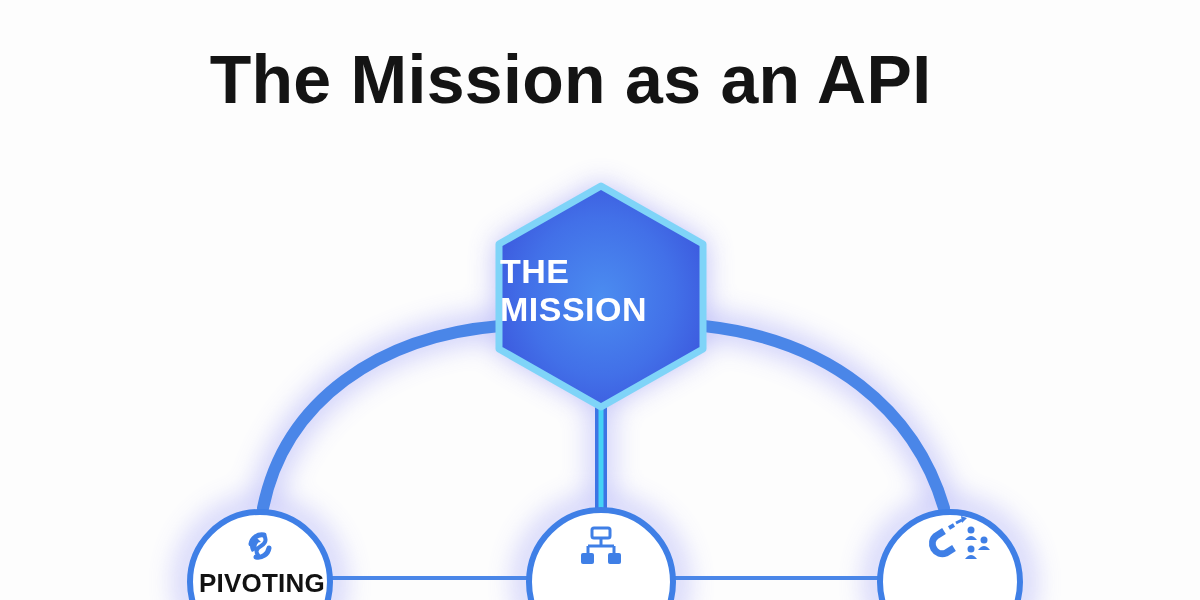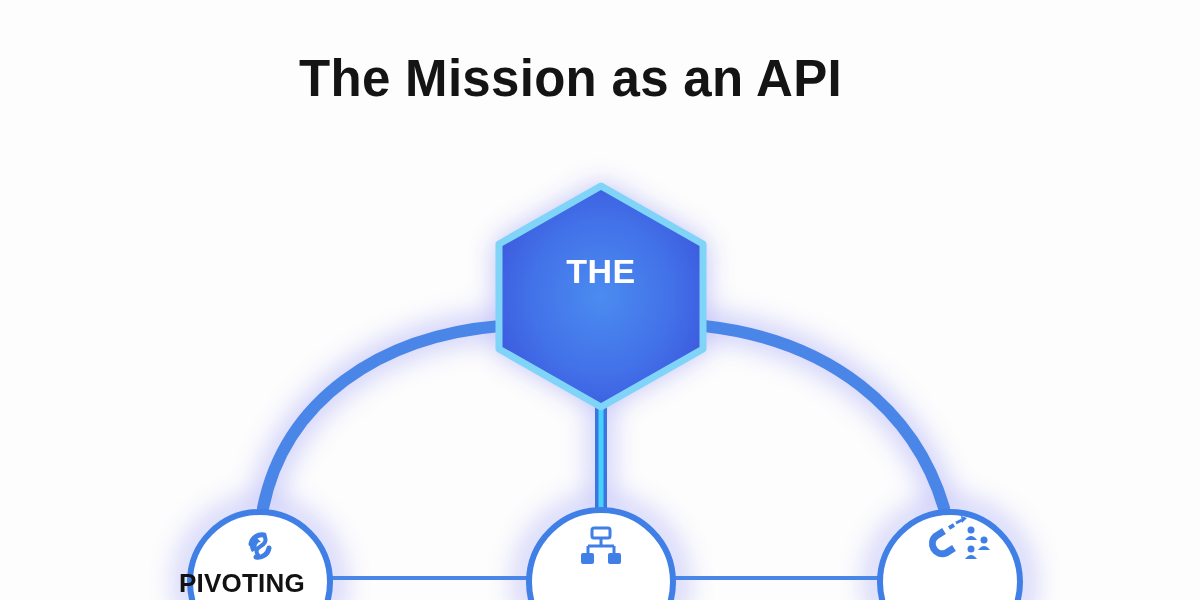--- a/index.html
+++ b/index.html
@@ -18,36 +18,35 @@
     background: #fdfdfd;
   }
   .title {
     position: absolute;
     left: 0;
     top: 47px;
     width: 1141px;
     text-align: center;
     font-family: "Liberation Sans", "DejaVu Sans", sans-serif;
     font-weight: 700;
-    font-size: 51px;
+    font-size: 68px;
     letter-spacing: 0.3px;
     color: #141414;
     line-height: 64px;
   }
   svg.diagram {
     position: absolute;
     left: 0;
     top: 0;
   }
   .hex-label {
     position: absolute;
     left: 500px;
     top: 252px;
     width: 202px;
-    text-align: center;
     color: #ffffff;
     font-family: "Liberation Sans", "DejaVu Sans", sans-serif;
     font-weight: 700;
     font-size: 34px;
     line-height: 38px;
     letter-spacing: 0.5px;
   }
   .node-label {
     position: absolute;
     text-align: center;
@@ -136,17 +135,18 @@
       <path d="M 965 540 Q 971 532 977 540 Z" fill="#3f7fe6"></path>
       <circle cx="984" cy="540" r="3.5" fill="#3f7fe6"></circle>
       <path d="M 978 550 Q 984 542 990 550 Z" fill="#3f7fe6"></path>
       <circle cx="971" cy="549" r="3.5" fill="#3f7fe6"></circle>
       <path d="M 965 559 Q 971 551 977 559 Z" fill="#3f7fe6"></path>
     </g>
   </svg>
 
   <div class="hex-label">
     <div>THE</div>
+    <div>MISSION</div>
   </div>
 
-  <div class="node-label" style="left:172px; top:568px; width:140px;">PIVOTING</div>
+  <div class="node-label" style="left:192px; top:568px; width:140px;">PIVOTING</div>
 
 </div>
 
 </body></html>

